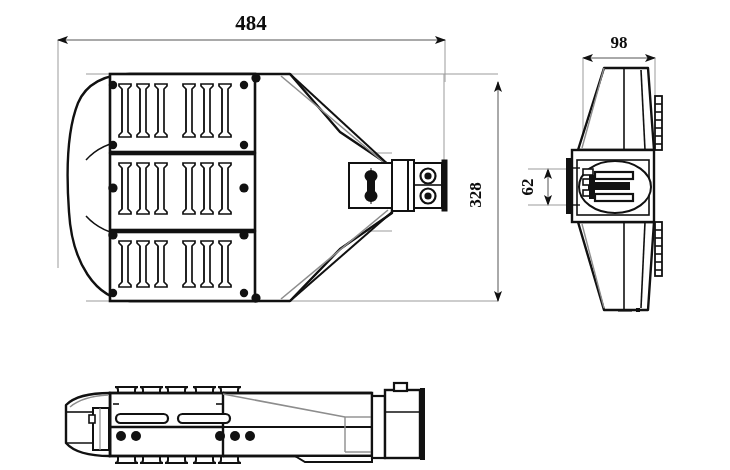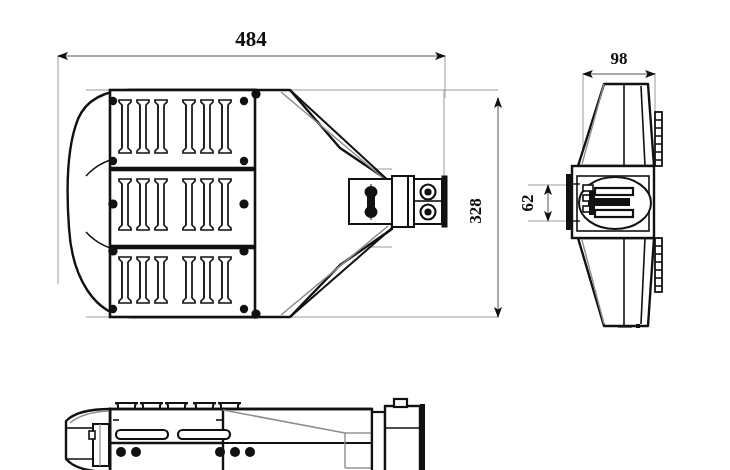--- a/index.html
+++ b/index.html
@@ -11,21 +11,21 @@
   body {
     width: 730px;
     height: 470px;
     position: relative;
     overflow: hidden;
     font-family: "Liberation Sans", sans-serif;
   }
   #drawing-root {
     position: absolute;
     left: 0;
-    top: 16px;
+    top: 0;
     width: 730px;
     height: 402px;
   }
   svg.drawing-canvas {
     display: block;
     width: 730px;
     height: 470px;
   }
   .dim-text {
     font-family: "Liberation Serif", serif;

